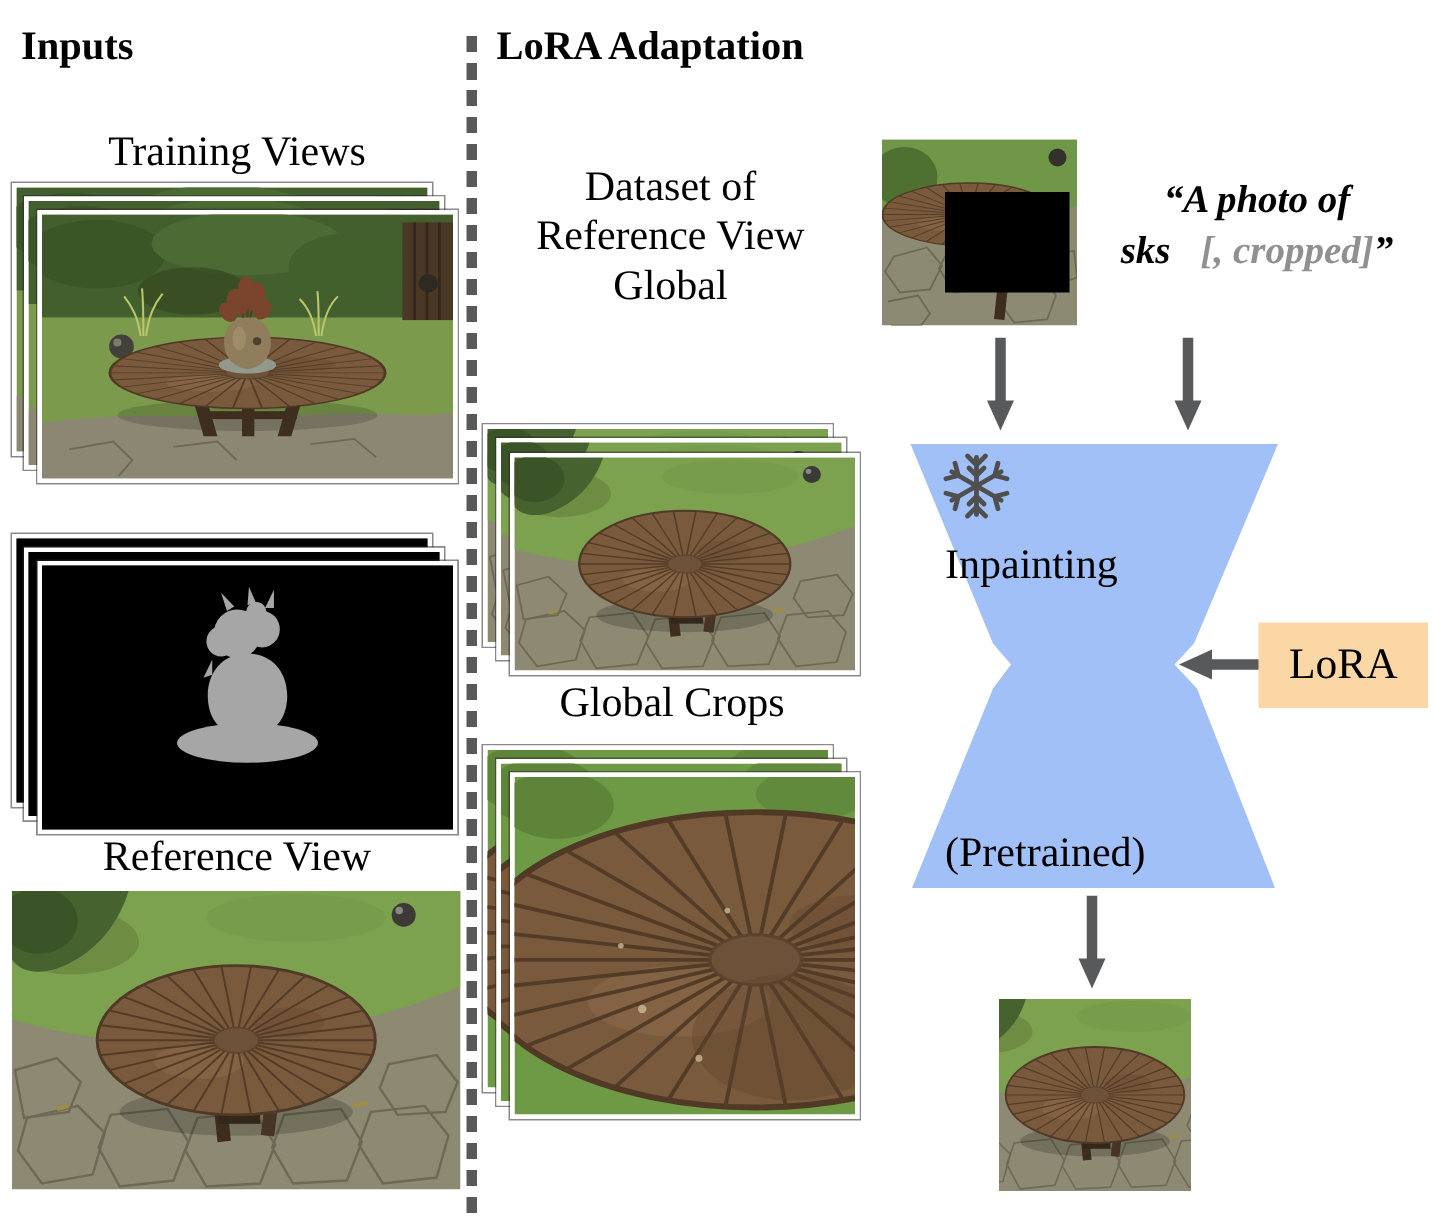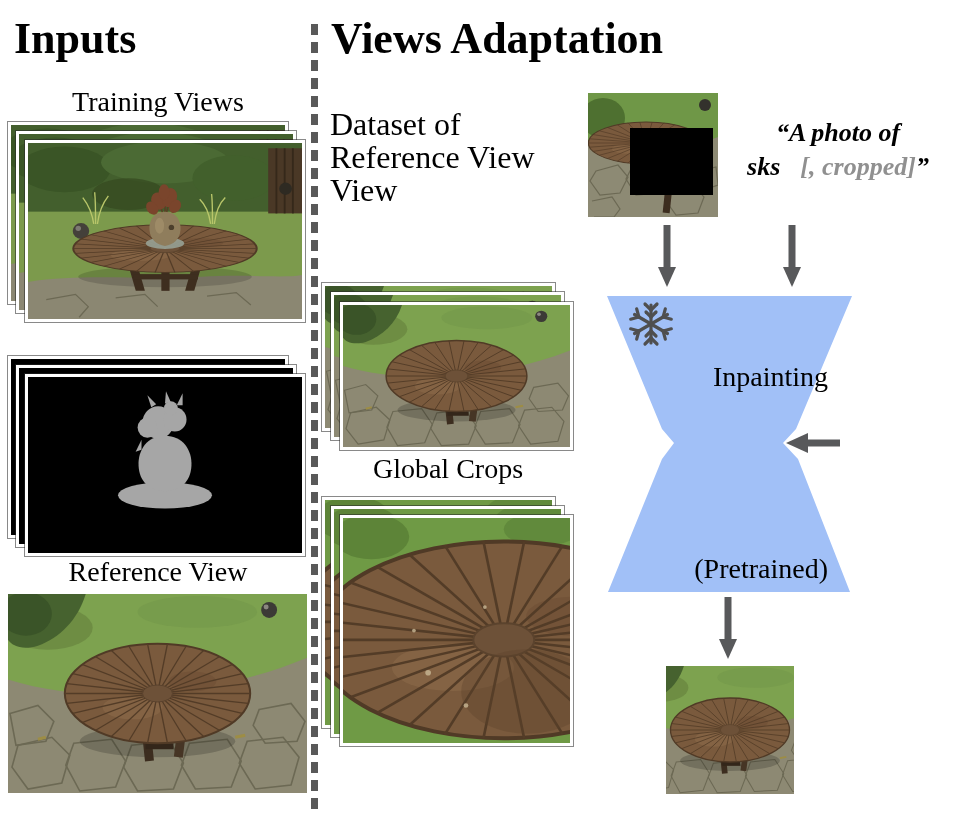--- a/index.html
+++ b/index.html
@@ -1,38 +1,38 @@
 <!DOCTYPE html>
 <html style="--model-blue: #a1c0f7; --lora-orange: #fbd7a6; --arrow-gray: #58595b; --divider-gray: #595959; --prompt-gray: #909090; --mask-silhouette-gray: #a6a6a6;"><head>
 <meta charset="utf-8">
 <style>
   html,body{margin:0;padding:0;background:#fff;}
   .canvas{position:relative;width:956px;height:816px;background:#fff;overflow:hidden;
           font-family:"Liberation Serif","DejaVu Serif",serif;color:#000;}
-  .h1{position:absolute;font-size:44px;font-weight:700;letter-spacing:0;line-height:1;}
+  .h1{position:absolute;font-size:27px;font-weight:700;letter-spacing:0;line-height:1;}
   .lbl{position:absolute;font-size:28px;text-align:center;line-height:1.15;}
-  .multiline{position:absolute;font-size:32px;text-align:left;line-height:33px;}
+  .multiline{position:absolute;font-size:28px;text-align:center;line-height:33px;}
   .divider{position:absolute;left:311px;top:24px;width:7px;height:790px;
            background:repeating-linear-gradient(to bottom,var(--divider-gray) 0 11px,transparent 11px 18px);}
   .stack{position:absolute;}
   .layer{position:absolute;background:#fff;border:3px solid #fff;box-shadow:0 0 0 1px rgba(40,40,40,.55);}
   .layer svg{display:block;width:100%;height:100%;}
   .mask-layer{background:#000;}
   .tv .layer{width:274px;height:176px;}
   .mk .layer{width:274px;height:176px;}
   .gc .layer{width:227px;height:142px;}
   .lc .layer{width:227px;height:225px;}
   .photo{position:absolute;}
   .photo svg{display:block;width:100%;height:100%;}
   .arrow{position:absolute;}
   .arrow-line{stroke:var(--arrow-gray);stroke-width:7;}
   .arrow-head{fill:var(--arrow-gray);}
   .bowtie{position:absolute;left:600px;top:292px;}
   .bowtie-shape{fill:var(--model-blue);}
-  .model-text{position:absolute;left:630px;width:198px;text-align:right;font-size:28px;line-height:34px;}
+  .model-text{position:absolute;left:630px;width:198px;text-align:left;font-size:28px;line-height:34px;}
   .snowflake{position:absolute;left:627px;top:300px;}
   .snow line{stroke:#4f4f4f;stroke-width:3.2;stroke-linecap:round;}
   .lora-box{position:absolute;left:839px;top:415px;width:113px;height:57px;background:var(--lora-orange);
             display:flex;align-items:center;justify-content:center;font-size:29px;}
   .prompt{position:absolute;left:716px;top:116px;width:244px;text-align:center;
           font-style:italic;font-size:26px;line-height:34px;font-weight:600;}
   .prompt .gray{color:var(--prompt-gray);margin-left:20px;}
   .sil{fill:var(--mask-silhouette-gray);}
 </style>
 </head>
@@ -253,26 +253,26 @@
 
   <div class="lbl" style="left:8px;top:556px;width:300px">Reference View</div>
   <div class="photo" style="left:8px;top:594px;width:299px;height:199px">
     <svg viewBox="0 0 300 200" preserveAspectRatio="none">
         <use href="#scene-top-g"></use>
       </svg>
   </div>
 
   <div class="divider"></div>
 
-  <div class="h1" style="left:331px;top:17px">Views Adaptation</div>
+  <div class="h1" style="left:331px;top:17px">LoRA Adaptation</div>
 
   <div class="multiline" style="left:330px;top:108px;width:234px">
     <div>Dataset of</div>
     <div>Reference View</div>
-    <div>View</div>
+    <div>Global</div>
   </div>
 
   <div class="stack gc" style="left:322px;top:283px;width:255px;height:170px">
     <div class="layer" style="left:0;top:0">
         <svg viewBox="0 0 300 200" preserveAspectRatio="none">
           <use href="#scene-top-g"></use>
         </svg>
       </div>
     <div class="layer" style="left:9px;top:9px">
         <svg viewBox="0 0 300 200" preserveAspectRatio="none">
@@ -359,20 +359,23 @@
 
   <div class="model-text" style="top:360px">
     <div>Inpainting</div>
   </div>
   <div class="model-text" style="top:552px">(Pretrained)</div>
 
   <svg class="arrow" style="left:786px;top:431px" width="54" height="24">
     <line class="arrow-line" x1="22" y1="12" x2="54" y2="12"></line>
       <polygon class="arrow-head" points="0,12 22,2 22,22"></polygon>
   </svg>
+  <div class="lora-box">
+    <span>LoRA</span>
+  </div>
 
   <svg class="arrow" style="left:718px;top:597px" width="20" height="62">
     <line class="arrow-line" x1="10" y1="0" x2="10" y2="44"></line>
       <polygon class="arrow-head" points="1,42 19,42 10,62"></polygon>
   </svg>
 
   <div class="photo" style="left:666px;top:666px;width:128px;height:128px">
     <svg viewBox="0 0 300 200" preserveAspectRatio="xMidYMid slice">
         <use href="#scene-top-g"></use>
       </svg>

